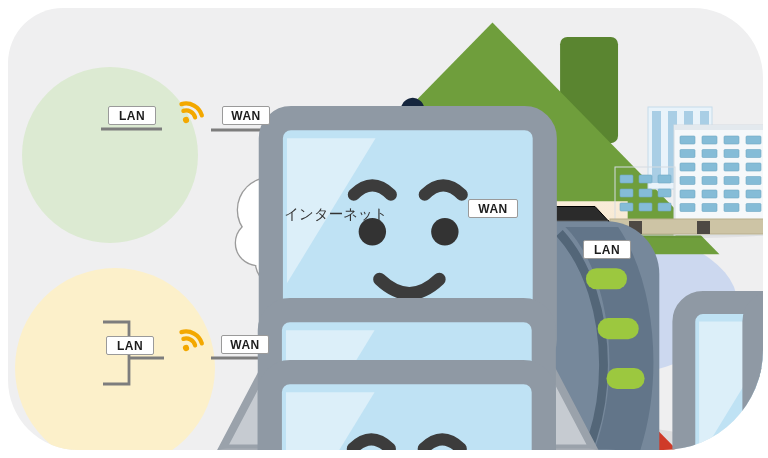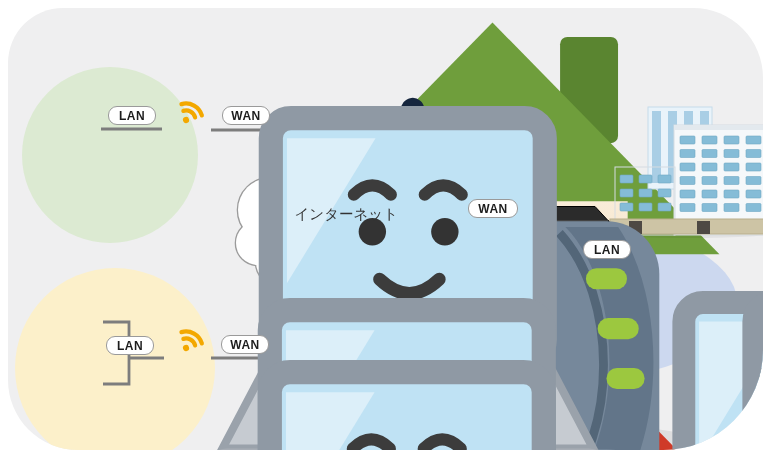--- a/index.html
+++ b/index.html
@@ -2,24 +2,24 @@
 <html><head>
 <meta charset="utf-8">
 <style>
   html,body{margin:0;padding:0;background:#fff;}
   .canvas{position:relative;width:768px;height:458px;background:#ffffff;overflow:hidden;
           font-family:"Liberation Sans","DejaVu Sans",sans-serif;}
   .panel{position:absolute;left:8px;top:8px;width:755px;height:442px;background:#efeff0;
          border-radius:55px 70px 100px 70px;}
   svg.scene{position:absolute;left:0;top:0;
             clip-path:inset(8px 5px 8px 8px round 55px 70px 100px 70px);}
-  .netlabel{position:absolute;background:#ffffff;border:1.5px solid #9a9a9a;border-radius:9px;
+  .netlabel{position:absolute;background:#ffffff;border:1.5px solid #9a9a9a;border-radius:2px;
             display:flex;align-items:center;justify-content:center;
             font-size:12px;font-weight:600;color:#1d1d1d;letter-spacing:.5px;box-sizing:border-box;}
-  .cloudlabel{position:absolute;font-size:14.5px;color:#333;text-align:right;}
+  .cloudlabel{position:absolute;font-size:14.5px;color:#333;text-align:center;}
 </style>
 </head>
 <body>
 
 <div class="canvas">
   <div class="panel"></div>
 
   <svg class="scene" width="768" height="458" viewBox="0 0 768 458">
     <defs>
       <linearGradient id="wallGrad" x1="0" y1="0" x2="0" y2="1">

